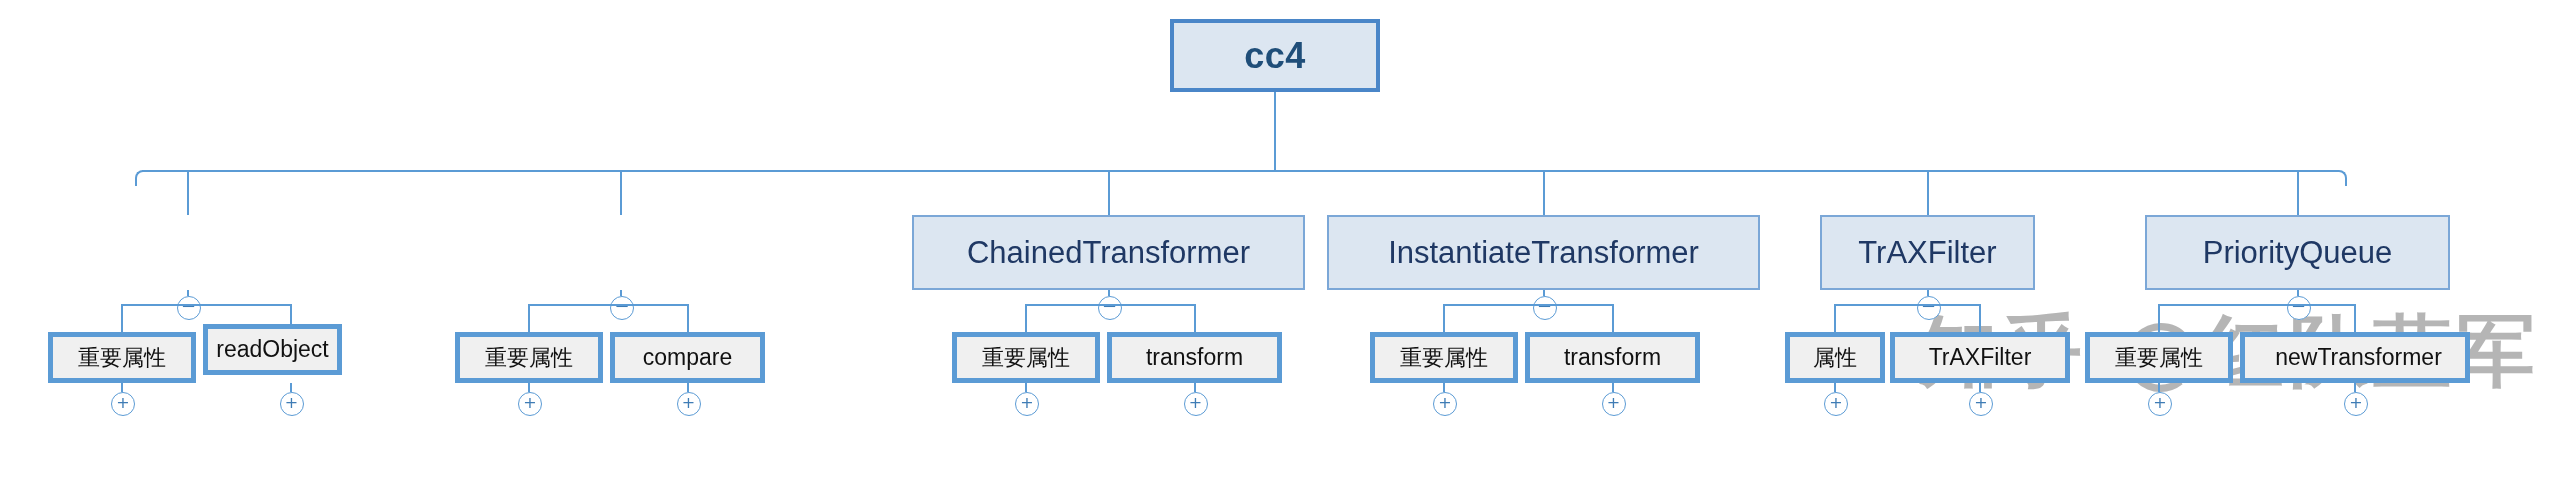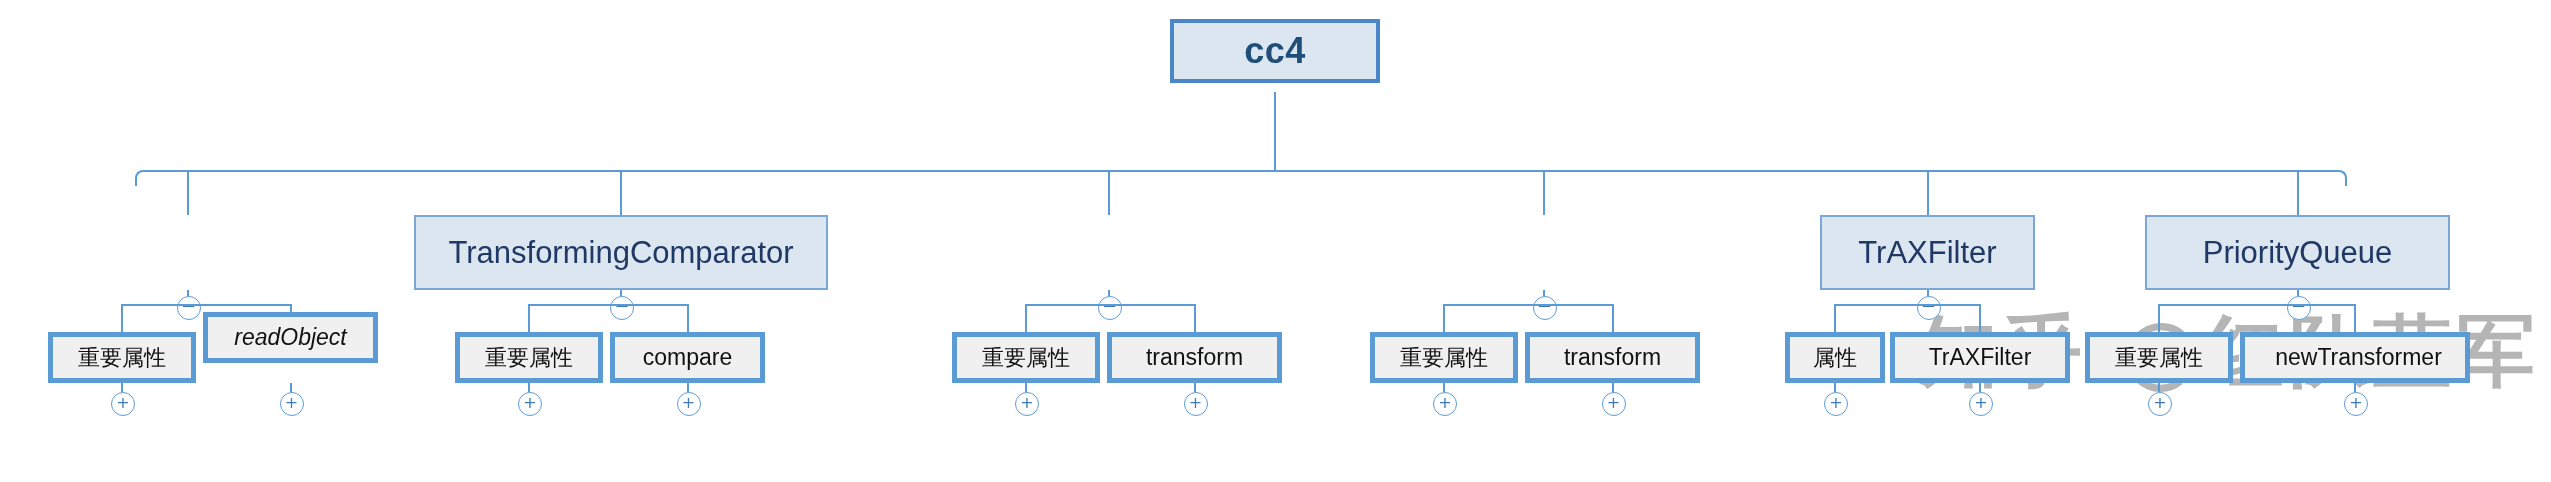--- a/index.html
+++ b/index.html
@@ -106,66 +106,67 @@
     pointer-events: none;
     user-select: none;
   }
   #wm-main { font-size: 78px; letter-spacing: 6px; }
 </style>
 </head>
 <body>
 
 <div id="canvas">
     <div class="watermark" id="wm-main" style="left: 1920px; top: 300px;">知乎 @红队蓝军</div>
-    <div class="root-node" style="left: 1170px; top: 19px; width: 210px; height: 64px;">cc4</div>
+    <div class="root-node" style="left: 1170px; top: 19px; width: 210px; height: 73px;">cc4</div>
     <div class="line-v" style="left: 1274px; top: 92px; height: 78px;"></div>
     <div class="line-h" style="left: 142px; top: 170px; width: 2196px;"></div>
     <div class="bus-cap-left" style="left: 135px; top: 170px;"></div>
     <div class="bus-cap-right" style="left: 2331px; top: 170px;"></div>
     <div class="line-v" style="left: 186.5px; top: 170px; height: 45px;"></div>
     <div class="line-v" style="left: 186.5px; top: 290px; height: 6px;"></div>
     <div class="toggle minus" style="left: 176.5px; top: 296px;">−</div>
     <div class="line-v" style="left: 186.5px; top: 318px;"></div>
     <div class="line-h" style="left: 122px; top: 304px; width: 168.5px;"></div>
     <div class="line-v" style="left: 121px; top: 304px; height: 28px;"></div>
     <div class="leaf-node cjk" style="left: 48px; top: 332px; width: 148px; height: 51px;">重要属性</div>
     <div class="line-v" style="left: 121px; top: 383px; height: 9px;"></div>
     <div class="toggle" style="left: 111px; top: 392px;">+</div>
     <div class="line-v" style="left: 289.5px; top: 304px; height: 28px;"></div>
-    <div class="leaf-node" style="left: 203px; top: 312px; width: 175px; height: 51px; font-style: italic;">readObject</div>
+    <div class="leaf-node" style="left: 203px; top: 324px; width: 139px; height: 51px;">readObject</div>
     <div class="line-v" style="left: 289.5px; top: 383px; height: 9px;"></div>
     <div class="toggle" style="left: 279.5px; top: 392px;">+</div>
     <div class="line-v" style="left: 620px; top: 170px; height: 45px;"></div>
-    <div class="class-node" style="left: 414px; top: 215px; width: 414px; height: 75px;">TransformingComparator</div>
     <div class="line-v" style="left: 620px; top: 290px; height: 6px;"></div>
     <div class="toggle minus" style="left: 610px; top: 296px;">−</div>
     <div class="line-v" style="left: 620px; top: 318px;"></div>
     <div class="line-h" style="left: 529px; top: 304px; width: 158.5px;"></div>
     <div class="line-v" style="left: 528px; top: 304px; height: 28px;"></div>
     <div class="leaf-node cjk" style="left: 455px; top: 332px; width: 148px; height: 51px;">重要属性</div>
     <div class="line-v" style="left: 528px; top: 383px; height: 9px;"></div>
     <div class="toggle" style="left: 518px; top: 392px;">+</div>
     <div class="line-v" style="left: 686.5px; top: 304px; height: 28px;"></div>
     <div class="leaf-node" style="left: 610px; top: 332px; width: 155px; height: 51px;">compare</div>
     <div class="line-v" style="left: 686.5px; top: 383px; height: 9px;"></div>
     <div class="toggle" style="left: 676.5px; top: 392px;">+</div>
     <div class="line-v" style="left: 1107.5px; top: 170px; height: 45px;"></div>
+    <div class="class-node" style="left: 912px; top: 215px; width: 393px; height: 75px;">ChainedTransformer</div>
     <div class="line-v" style="left: 1107.5px; top: 290px; height: 6px;"></div>
     <div class="toggle minus" style="left: 1097.5px; top: 296px;">−</div>
     <div class="line-v" style="left: 1107.5px; top: 318px;"></div>
     <div class="line-h" style="left: 1026px; top: 304px; width: 168.5px;"></div>
     <div class="line-v" style="left: 1025px; top: 304px; height: 28px;"></div>
     <div class="leaf-node cjk" style="left: 952px; top: 332px; width: 148px; height: 51px;">重要属性</div>
     <div class="line-v" style="left: 1025px; top: 383px; height: 9px;"></div>
     <div class="toggle" style="left: 1015px; top: 392px;">+</div>
     <div class="line-v" style="left: 1193.5px; top: 304px; height: 28px;"></div>
     <div class="leaf-node" style="left: 1107px; top: 332px; width: 175px; height: 51px;">transform</div>
     <div class="line-v" style="left: 1193.5px; top: 383px; height: 9px;"></div>
     <div class="toggle" style="left: 1183.5px; top: 392px;">+</div>
     <div class="line-v" style="left: 1542.5px; top: 170px; height: 45px;"></div>
+    <div class="class-node" style="left: 1327px; top: 215px; width: 433px; height: 75px;">InstantiateTransformer</div>
     <div class="line-v" style="left: 1542.5px; top: 290px; height: 6px;"></div>
     <div class="toggle minus" style="left: 1532.5px; top: 296px;">−</div>
     <div class="line-v" style="left: 1542.5px; top: 318px;"></div>
     <div class="line-h" style="left: 1444px; top: 304px; width: 168.5px;"></div>
     <div class="line-v" style="left: 1443px; top: 304px; height: 28px;"></div>
     <div class="leaf-node cjk" style="left: 1370px; top: 332px; width: 148px; height: 51px;">重要属性</div>
     <div class="line-v" style="left: 1443px; top: 383px; height: 9px;"></div>
     <div class="toggle" style="left: 1433px; top: 392px;">+</div>
     <div class="line-v" style="left: 1611.5px; top: 304px; height: 28px;"></div>
     <div class="leaf-node" style="left: 1525px; top: 332px; width: 175px; height: 51px;">transform</div>

